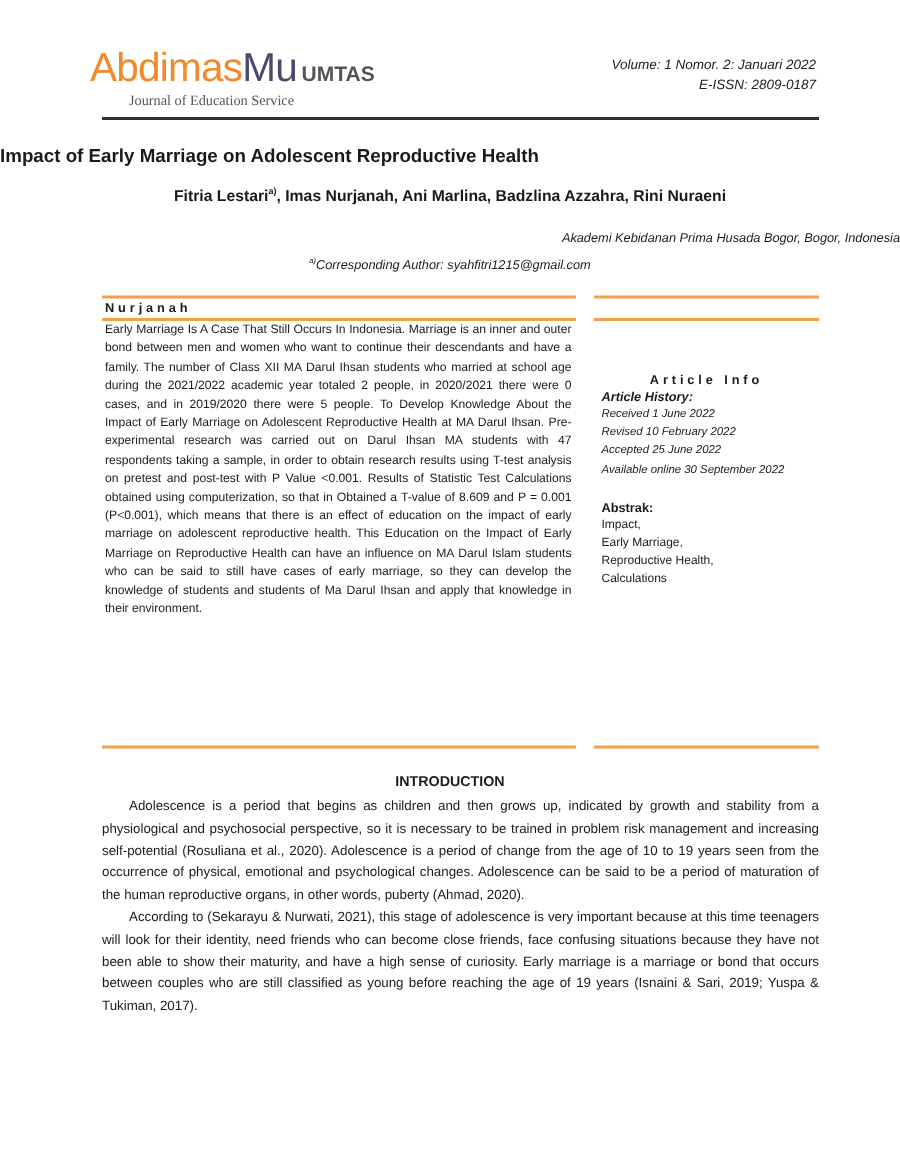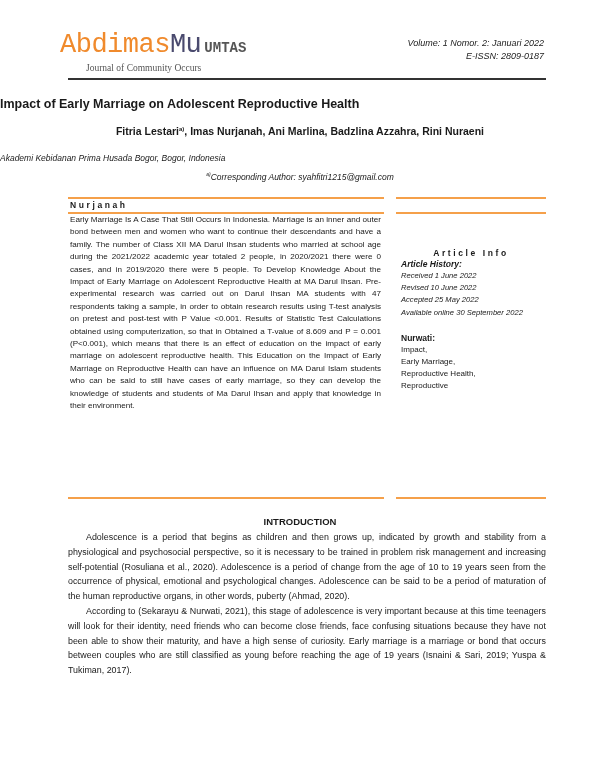--- a/index.html
+++ b/index.html
@@ -1,49 +1,49 @@
 <!DOCTYPE html>
 <html><head>
 <meta charset="utf-8">
 <style>
   html, body { margin: 0; padding: 0; background: #ffffff; }
   body { width: 600px; height: 776px; position: relative; overflow: hidden; font-family: "DejaVu Sans", sans-serif; color: #1a1a1a; }
   .abs { position: absolute; }
-  .logo { left: 60px; top: 30px; white-space: nowrap; font-family: Liberation Mono, monospace; text-align: right; }
+  .logo { left: 60px; top: 30px; white-space: nowrap; font-family: Liberation Sans, sans-serif; text-align: right; }
   .logo .a1 { color: #f08a2c; font-size: 27px; letter-spacing: -0.5px; }
   .logo .a2 { color: #4a4a6e; font-size: 27px; letter-spacing: -0.5px; }
   .logo .a3 { color: #555555; font-size: 14px; font-weight: bold; margin-left: 3px; }
   .logo-sub { left: 86px; top: 63px; font-family: "Liberation Serif", serif; font-size: 9.5px; color: #555; }
   .vol { right: 56px; top: 37px; text-align: right; font-size: 9px; font-style: italic; color: #222; line-height: 13px; font-family: "Liberation Sans", sans-serif; }
   .header-rule { left: 68px; top: 78px; width: 478px; height: 2px; background: #333; }
   .title { left: 0; width: 600px; top: 97px; text-align: left; font-weight: bold; font-size: 12.5px; font-family: "Liberation Sans", sans-serif; }
   .authors { left: 0; width: 600px; top: 125px; text-align: center; font-weight: bold; font-size: 10.5px; font-family: "Liberation Sans", sans-serif; }
   .authors sup { font-size: 6px; }
-  .affil { left: 0; width: 600px; top: 153px; text-align: left; font-style: italic; font-size: 8.5px; font-family: "Liberation Sans", sans-serif; }
+  .affil { left: 0; width: 600px; top: 153px; text-align: right; font-style: italic; font-size: 8.5px; font-family: "Liberation Sans", sans-serif; }
   .corr { left: 0; width: 600px; top: 171px; text-align: center; font-style: italic; font-size: 8.5px; font-family: "Liberation Sans", sans-serif; }
   .corr sup { font-size: 5px; }
   .orange { background: #f5a04a; height: 2px; position: absolute; }
   .sec-head { font-weight: bold; font-size: 8.5px; letter-spacing: 2.6px; font-family: "Liberation Sans", sans-serif; }
   .abstract-body { left: 70px; top: 214px; width: 311px; font-size: 8.1px; line-height: 12.4px; text-align: justify; font-family: "Liberation Sans", sans-serif; }
   .info { left: 401px; top: 214px; width: 150px; font-family: "Liberation Sans", sans-serif; }
   .info .hist-title { font-weight: bold; font-style: italic; font-size: 8.5px; line-height: 12px; margin-top: 44px; }
   .info .hist { font-style: italic; font-size: 7.6px; line-height: 12.2px; }
   .info .kw-title { font-weight: bold; font-size: 8.5px; margin-top: 13px; line-height: 12px; }
   .info .kw { font-size: 8px; line-height: 12.2px; }
   .intro-head { left: 0; width: 600px; top: 516px; text-align: center; font-weight: bold; font-size: 9.5px; font-family: "Liberation Sans", sans-serif; }
   .intro-body { left: 68px; top: 530px; width: 478px; font-size: 8.9px; line-height: 14.8px; text-align: justify; font-family: "Liberation Sans", sans-serif; }
   .intro-body p { margin: 0; text-indent: 18px; }
 </style>
 </head>
 <body>
 
 <div class="abs logo">
   <span class="a1">Abdimas</span><span class="a2">Mu</span><span class="a3">UMTAS</span>
 </div>
-<div class="abs logo-sub">Journal of Community Occurs</div>
+<div class="abs logo-sub">Journal of Education Service</div>
 
 <div class="abs vol">
   <div>Volume: 1 Nomor. 2: Januari 2022</div>
   <div>E-ISSN: 2809-0187</div>
 </div>
 <div class="abs header-rule"></div>
 
 <div class="abs title">Impact of Early Marriage on Adolescent Reproductive Health</div>
 <div class="abs authors">
   <span>Fitria Lestari</span><sup>a)</sup><span>, Imas Nurjanah, Ani Marlina, Badzlina Azzahra, Rini Nuraeni</span>
@@ -59,28 +59,28 @@
 
 <div class="orange" style="left:396px; top:197px; width:150px;"></div>
 <div class="abs sec-head" style="left:396px; width:150px; text-align:center; top:200px;margin-top:48px;">Article Info</div>
 <div class="orange" style="left:396px; top:212px; width:150px;"></div>
 
 <div class="abs abstract-body">Early Marriage Is A Case That Still Occurs In Indonesia. Marriage is an inner and outer bond between men and women who want to continue their descendants and have a family. The number of Class XII MA Darul Ihsan students who married at school age during the 2021/2022 academic year totaled 2 people, in 2020/2021 there were 0 cases, and in 2019/2020 there were 5 people. To Develop Knowledge About the Impact of Early Marriage on Adolescent Reproductive Health at MA Darul Ihsan. Pre-experimental research was carried out on Darul Ihsan MA students with 47 respondents taking a sample, in order to obtain research results using T-test analysis on pretest and post-test with P Value &lt;0.001. Results of Statistic Test Calculations obtained using computerization, so that in Obtained a T-value of 8.609 and P = 0.001 (P&lt;0.001), which means that there is an effect of education on the impact of early marriage on adolescent reproductive health. This Education on the Impact of Early Marriage on Reproductive Health can have an influence on MA Darul Islam students who can be said to still have cases of early marriage, so they can develop the knowledge of students and students of Ma Darul Ihsan and apply that knowledge in their environment.</div>
 
 <div class="abs info">
   <div class="hist-title">Article History:</div>
   <div class="hist">Received 1 June 2022</div>
-  <div class="hist">Revised 10 June 2022</div>
-  <div class="hist">Accepted 25 May 2022</div>
+  <div class="hist">Revised 10 February 2022</div>
+  <div class="hist">Accepted 25 June 2022</div>
   <div class="hist">Available online 30 September 2022</div>
-  <div class="kw-title"><span>Nurwati</span>:</div>
+  <div class="kw-title"><span>Abstrak</span>:</div>
   <div class="kw">Impact,</div>
   <div class="kw">Early Marriage,</div>
   <div class="kw">Reproductive Health,</div>
-  <div class="kw">Reproductive</div>
+  <div class="kw">Calculations</div>
 </div>
 
 <div class="orange" style="left:68px; top:497px; width:316px;"></div>
 <div class="orange" style="left:396px; top:497px; width:150px;"></div>
 
 <div class="abs intro-head">INTRODUCTION</div>
 <div class="abs intro-body">
   <p>Adolescence is a period that begins as children and then grows up, indicated by growth and stability from a physiological and psychosocial perspective, so it is necessary to be trained in problem risk management and increasing self-potential (Rosuliana et al., 2020). Adolescence is a period of change from the age of 10 to 19 years seen from the occurrence of physical, emotional and psychological changes. Adolescence can be said to be a period of maturation of the human reproductive organs, in other words, puberty (Ahmad, 2020).</p>
   <p>According to (Sekarayu &amp; Nurwati, 2021), this stage of adolescence is very important because at this time teenagers will look for their identity, need friends who can become close friends, face confusing situations because they have not been able to show their maturity, and have a high sense of curiosity. Early marriage is a marriage or bond that occurs between couples who are still classified as young before reaching the age of 19 years (Isnaini &amp; Sari, 2019; Yuspa &amp; Tukiman, 2017).</p>
 </div>

